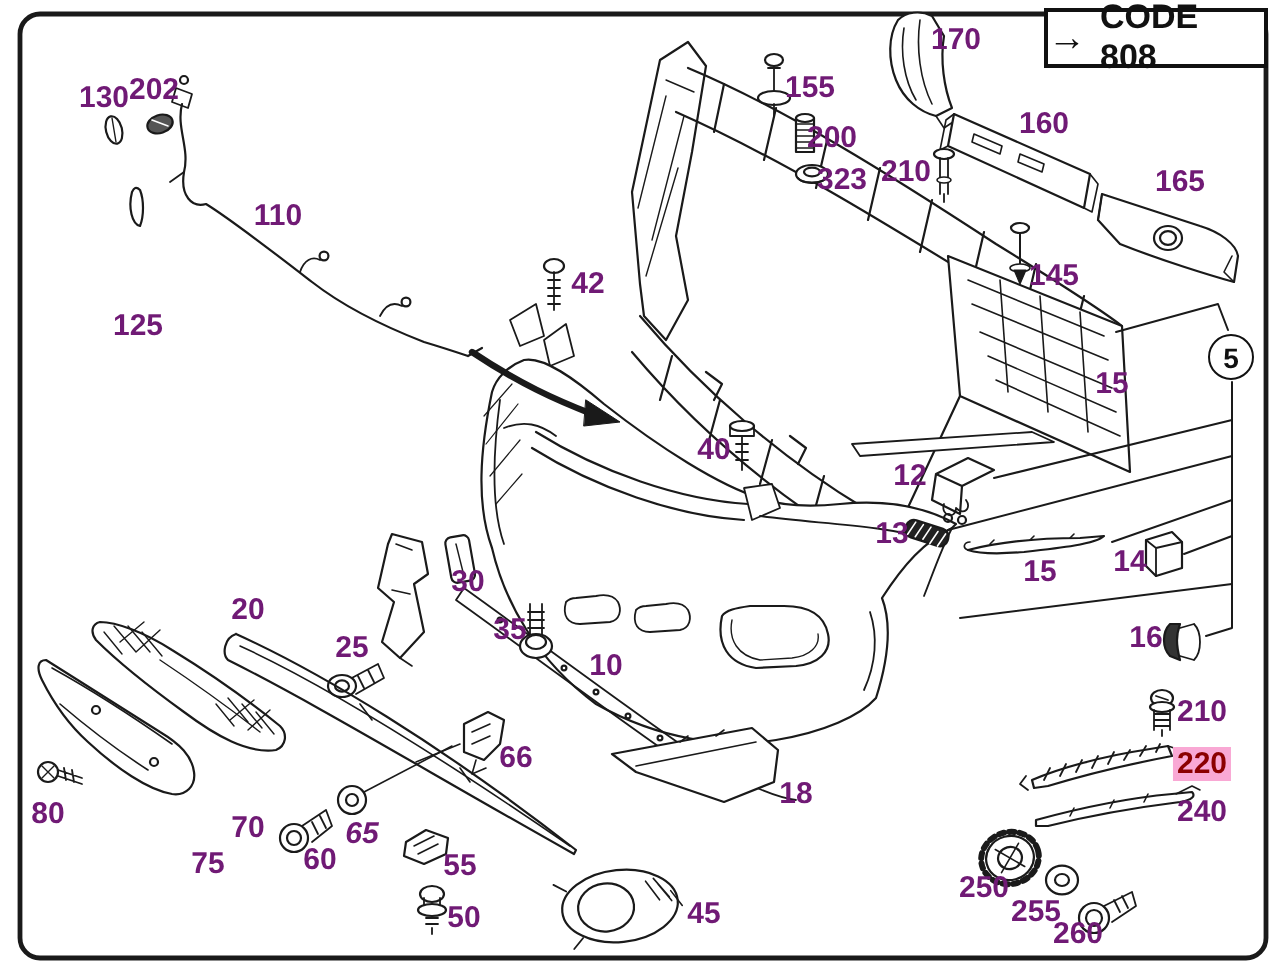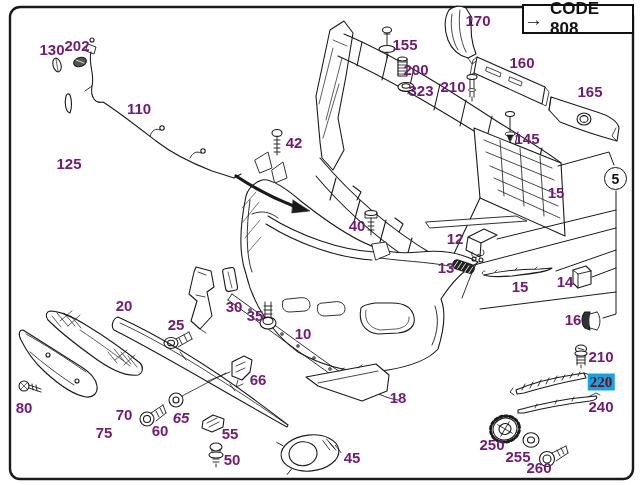--- a/index.html
+++ b/index.html
@@ -2,21 +2,21 @@
 <html><head>
 <meta charset="utf-8">
 <style>
   html,body{margin:0;padding:0;background:#ffffff;}
   #stage{position:relative;width:640px;height:485px;background:#fff;overflow:hidden;
          font-family:"Liberation Sans",sans-serif;}
   #art{position:absolute;left:0;top:0;}
   .plabel{position:absolute;transform:translate(-50%,-50%);
           font:bold 15px "Liberation Sans",sans-serif;color:#701a75;
           white-space:nowrap;line-height:1;z-index:5;}
-  .plabel.hl{color:#8b0000;background:#0ea5e9;padding:1px 2px;font-family:Liberation Serif, serif;}
+  .plabel.hl{color:#8b0000;background:#f9a8d4;padding:1px 2px;}
   #codebox{position:absolute;left:522px;top:4px;width:112px;height:30px;
            border:2.4px solid #111;background:#fff;box-sizing:border-box;
            display:flex;align-items:center;justify-content:center;gap:7px;
            font:bold 17px "Liberation Sans",sans-serif;color:#111;z-index:6;}
   #codebox .arrow{font-size:19px;line-height:1;}
   #circle5{position:absolute;left:604px;top:167px;width:23px;height:23px;
            border:1.7px solid #111;border-radius:50%;background:#fff;box-sizing:border-box;
            display:flex;align-items:center;justify-content:center;
            font:bold 14px "Liberation Sans",sans-serif;color:#111;z-index:5;}
 </style>
@@ -347,21 +347,21 @@
       <span class="plabel" style="left: 565px; top: 281px;">14</span>
       <span class="plabel" style="left: 573px; top: 319px;">16</span>
       <span class="plabel" style="left: 601px; top: 356px;">210</span>
       <span class="plabel hl" style="left: 601px; top: 382px;">220</span>
       <span class="plabel" style="left: 601px; top: 406px;">240</span>
       <span class="plabel" style="left: 492px; top: 444px;">250</span>
       <span class="plabel" style="left: 518px; top: 456px;">255</span>
       <span class="plabel" style="left: 539px; top: 467px;">260</span>
       <span class="plabel" style="left: 124px; top: 305px;">20</span>
       <span class="plabel" style="left: 176px; top: 324px;">25</span>
-      <span class="plabel" style="left: 234px; top: 306px; text-align: center;">30</span>
+      <span class="plabel" style="left: 234px; top: 291px; text-align: center;">30</span>
       <span class="plabel" style="left: 255px; top: 315px;">35</span>
       <span class="plabel" style="left: 303px; top: 333px;">10</span>
       <span class="plabel" style="left: 124px; top: 387px; margin-top: 27px;">70</span>
       <span class="plabel" style="left: 104px; top: 408px; margin-top: 24px;">75</span>
       <span class="plabel" style="left: 24px; top: 407px;">80</span>
       <span class="plabel" style="left: 160px; top: 430px;">60</span>
       <span class="plabel" style="left: 181px; top: 417px; font-style: italic;">65</span>
       <span class="plabel" style="left: 258px; top: 379px;">66</span>
       <span class="plabel" style="left: 398px; top: 397px;">18</span>
       <span class="plabel" style="left: 230px; top: 433px;">55</span>

